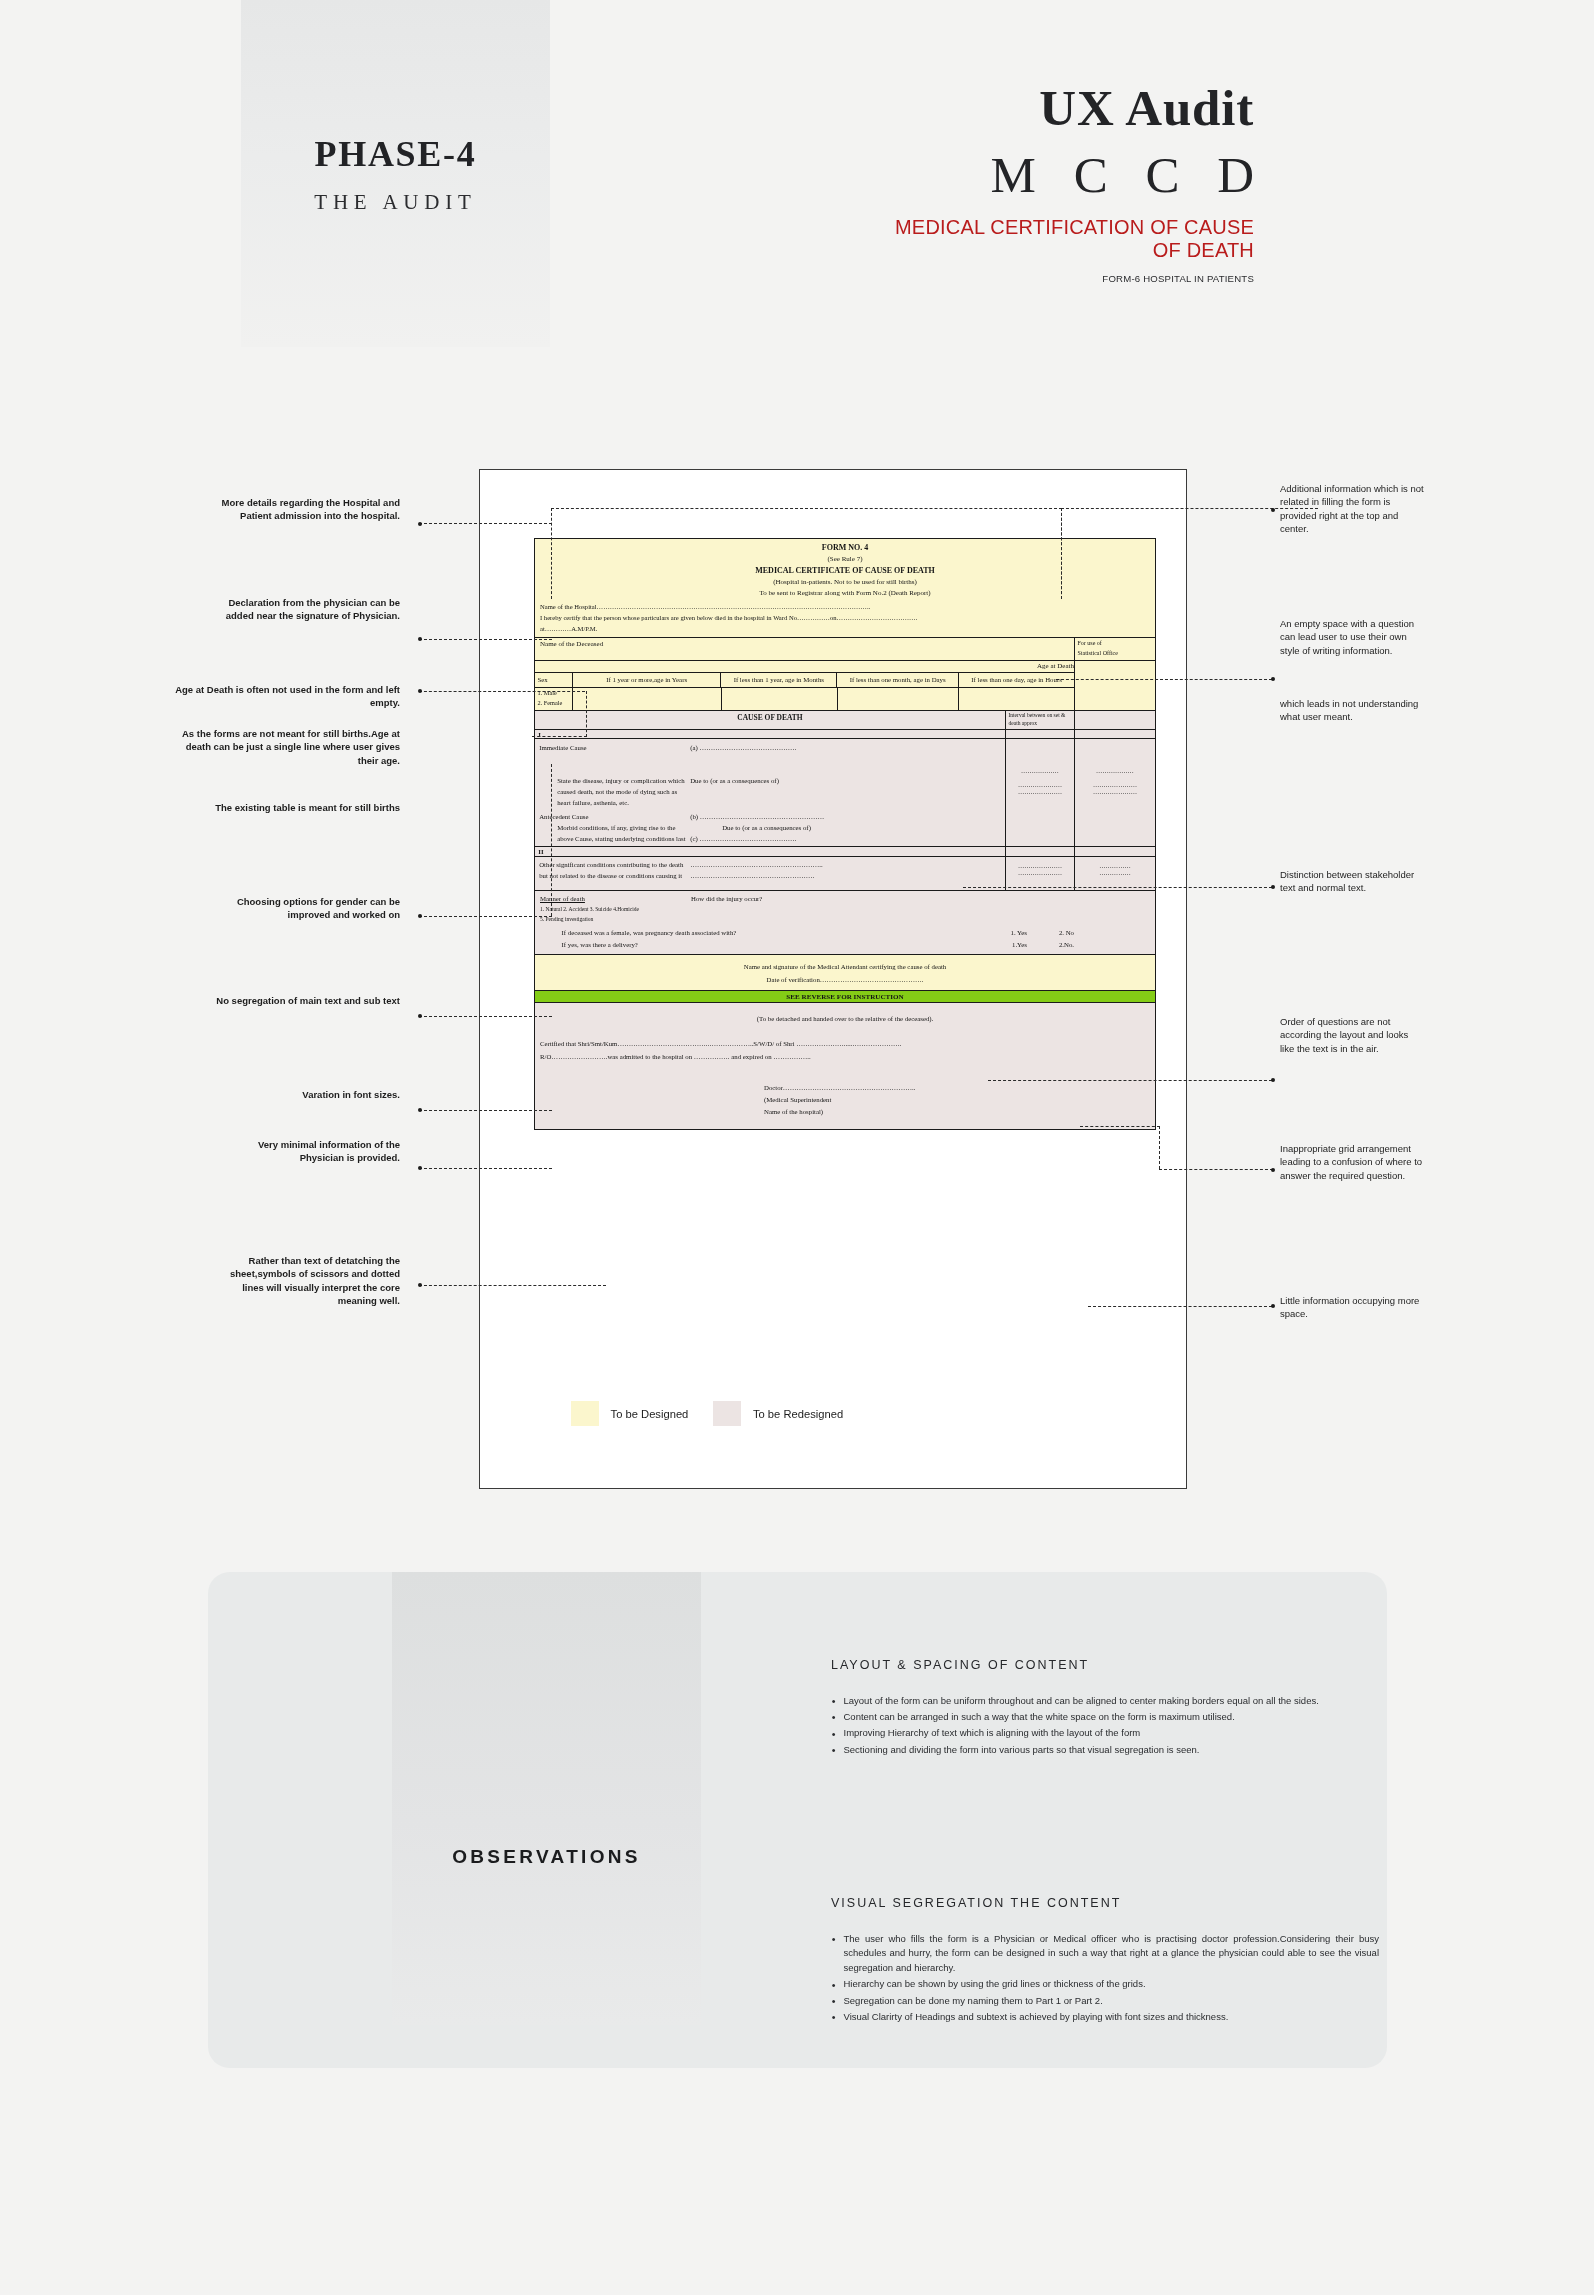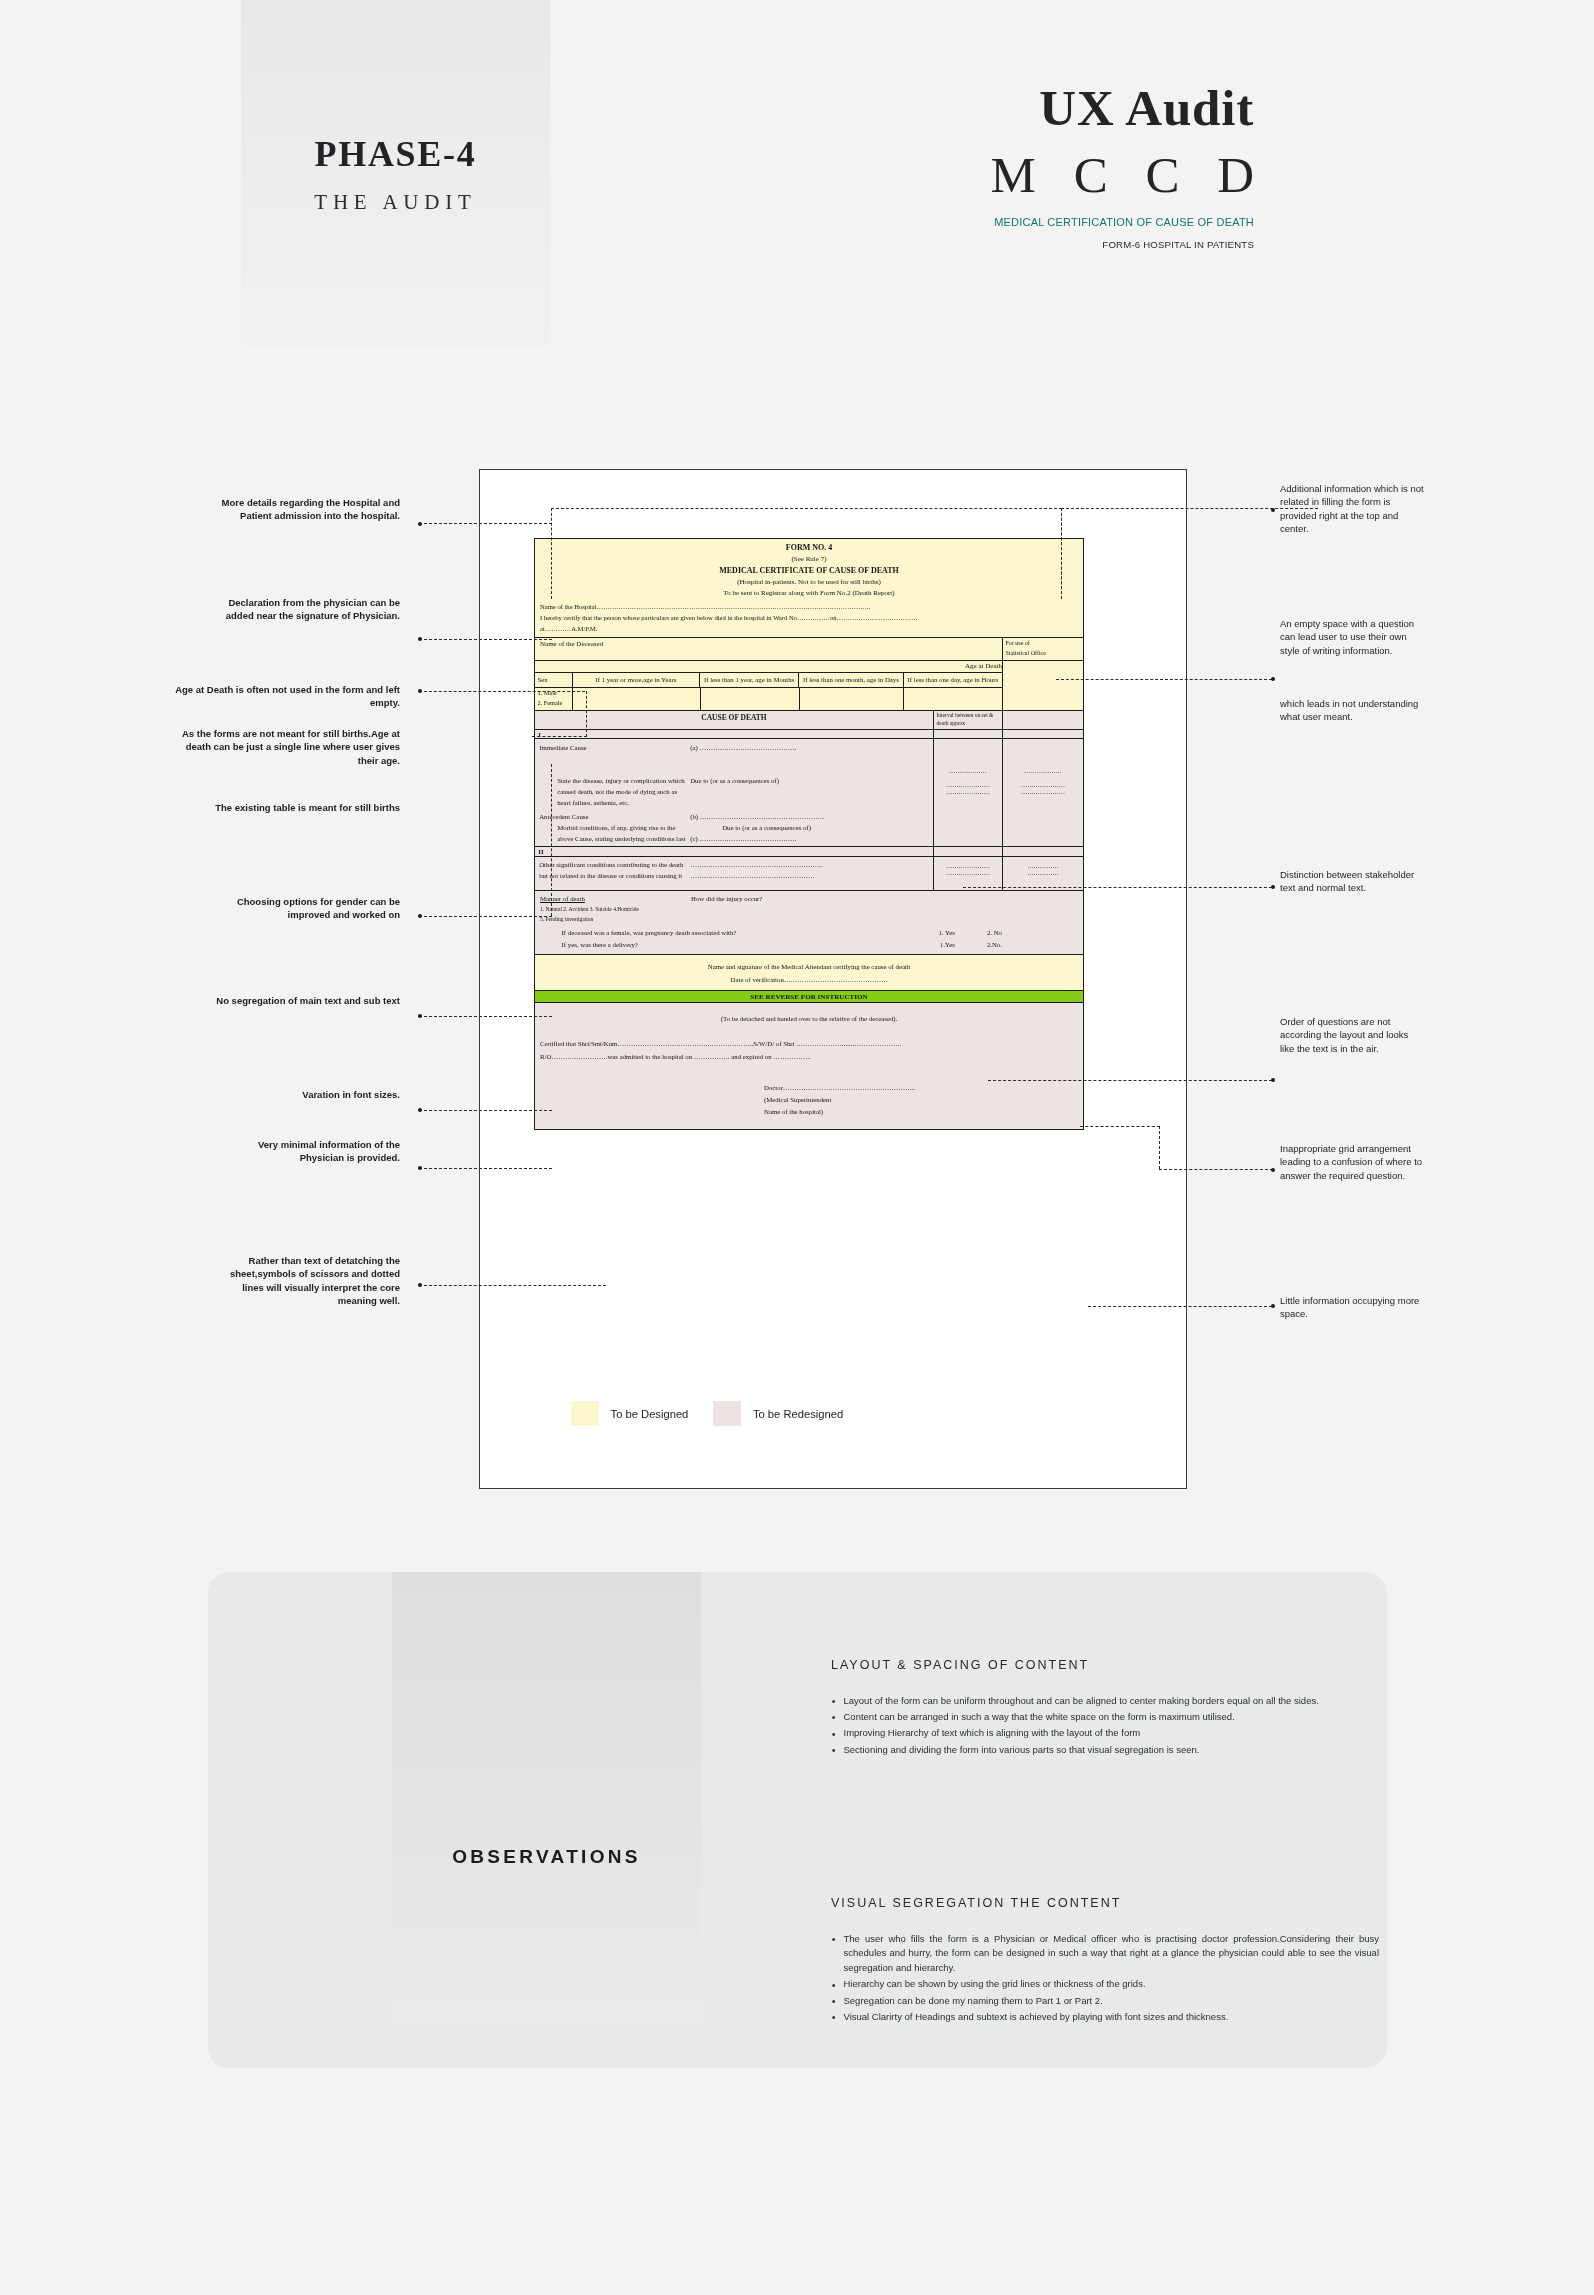--- a/index.html
+++ b/index.html
@@ -62,23 +62,23 @@
     font-family: "Liberation Serif", serif;
     font-size: 51px;
     letter-spacing: 12.5px;
     color: #232427;
     line-height: 1.15;
     margin-top: 11.6px;
     margin-right: -12.5px;
   }
   .mccd-full {
     font-family: "Liberation Sans", sans-serif;
-    font-size: 11px;
+    font-size: 20px;
     letter-spacing: 0.2px;
-    color: #0f766e;
+    color: #b91c1c;
     margin-top: 11.6px;
   }
   .form-sub {
     font-family: "Liberation Sans", sans-serif;
     font-size: 9.6px;
     letter-spacing: 0.2px;
     color: #2a2b2e;
     margin-top: 11.6px;
   }
   .sheet-frame {
@@ -86,21 +86,21 @@
     left: 479px; top: 469px;
     width: 708px; height: 1020px;
     background: #ffffff;
     border: 0.8px solid #3a3a3a;
   }
 
   
   .mccd-form {
     position: absolute;
     left: 534px; top: 538px;
-    width: 550px;
+    width: 622px;
     border: 1.7px solid #1b1b1b;
     background: #fff;
     font-family: "Liberation Serif", serif;
     color: #141414;
     z-index: 3;
   }
   .yellow { background: #fbf6cd; }
   .pinkish { background: #ece4e3; }
   .white { background: #84cc16; }
 

